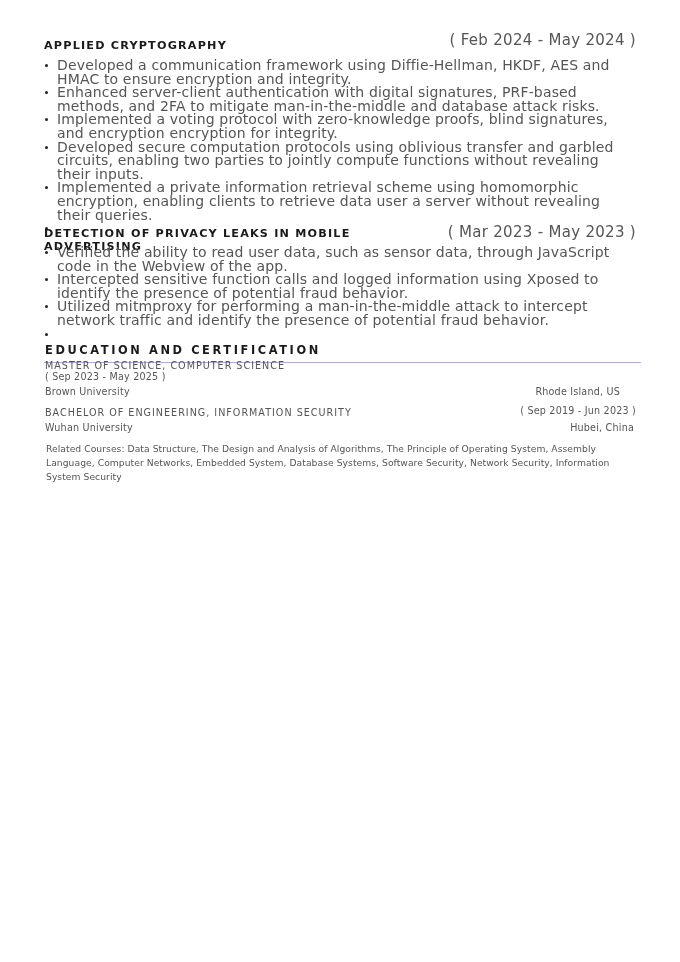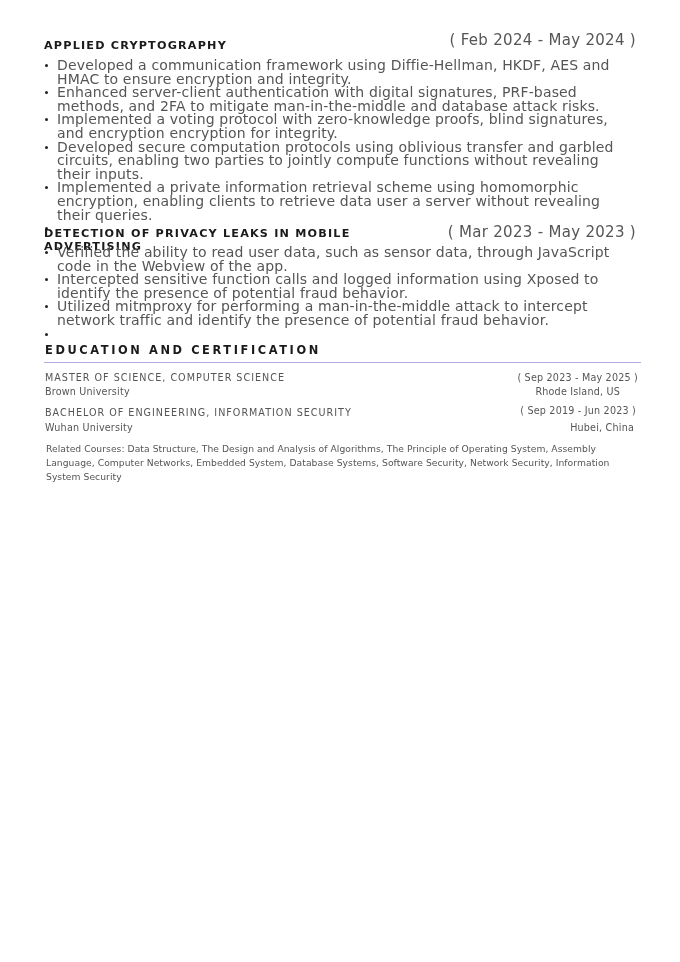--- a/index.html
+++ b/index.html
@@ -45,21 +45,21 @@
   <ul class="bullets" style="top:246px;">
     <li>Verified the ability to read user data, such as sensor data, through JavaScript code in the Webview of the app.</li>
     <li>Intercepted sensitive function calls and logged information using Xposed to identify the presence of potential fraud behavior.</li>
     <li>Utilized mitmproxy for performing a man-in-the-middle attack to intercept network traffic and identify the presence of potential fraud behavior.</li>
     <li class="empty"></li>
   </ul>
 
   <div class="section-title" style="top:343px;">EDUCATION AND CERTIFICATION</div>
   <div class="divider" style="top:362px;"></div>
 
-  <div class="edu-row" style="top:372px;">
+  <div class="edu-row" style="top:360px;flex-direction:column;">
     <span class="degree">MASTER OF SCIENCE, COMPUTER SCIENCE</span>
     <span class="edu-date">( Sep 2023 - May 2025 )</span>
   </div>
   <div class="edu-row" style="top:386px; right:60px;">
     <span class="school">Brown University</span>
     <span class="loc">Rhode Island, US</span>
   </div>
 
   <div class="edu-row" style="top:407px; right:44px;align-items:center;">
     <span class="degree">BACHELOR OF ENGINEERING, INFORMATION SECURITY</span>

